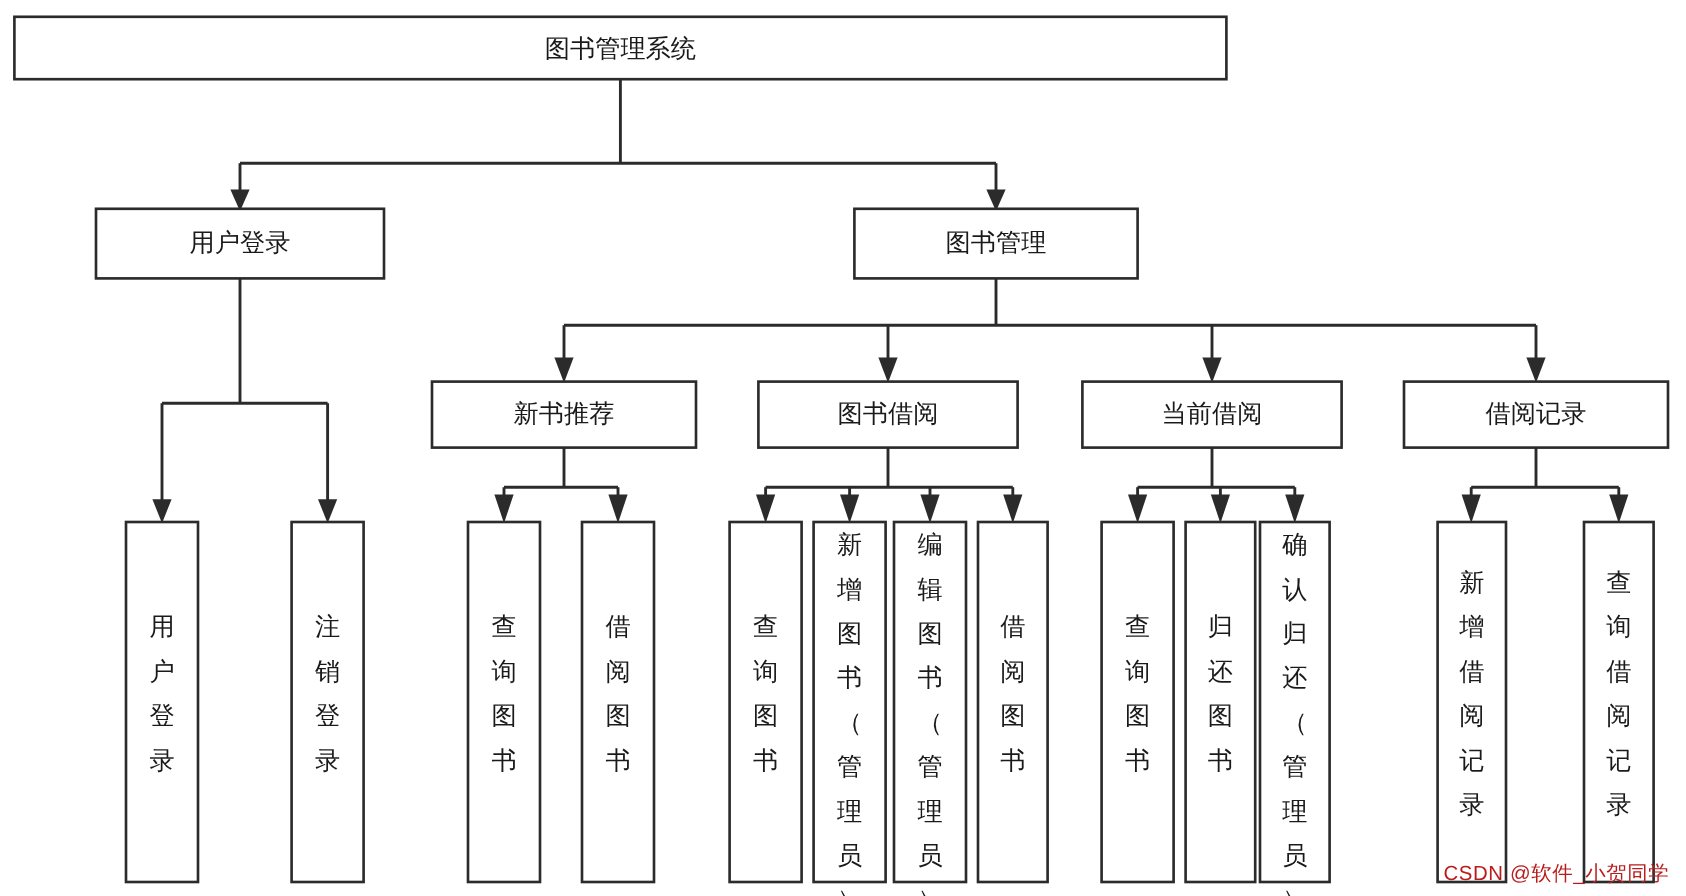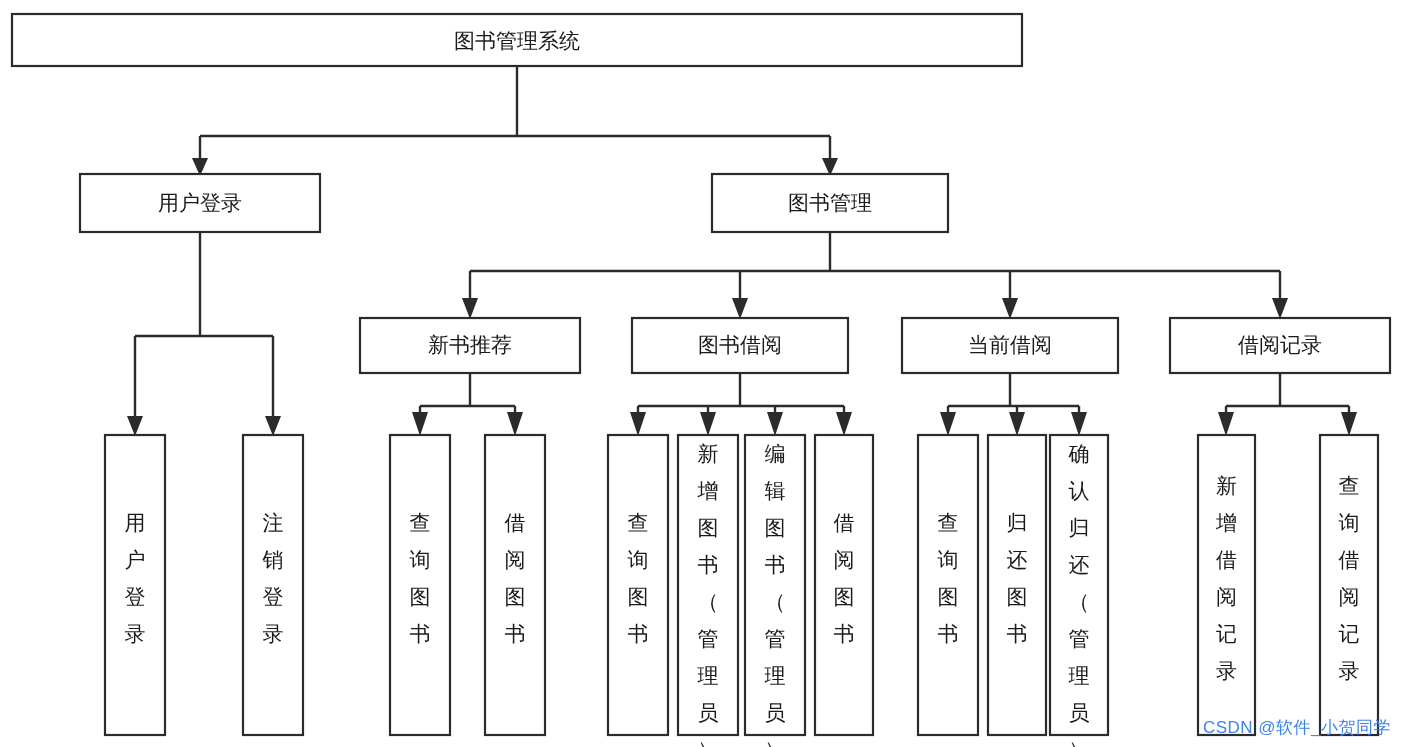--- a/index.html
+++ b/index.html
@@ -55,21 +55,21 @@
     fill: #1a1a1a;
     font-size: 21px;
     text-anchor: middle;
   }
   .watermark-text {
     position: absolute;
     right: 14px;
     bottom: 8px;
     font-family: "Liberation Sans", "DejaVu Sans", sans-serif;
     font-size: 17px;
-    color: #3b82f6;
+    color: #b91c1c;
     letter-spacing: 0.5px;
     white-space: nowrap;
     pointer-events: none;
     user-select: none;
     text-align: right;
   }
 </style>
 </head>
 <body>
 

